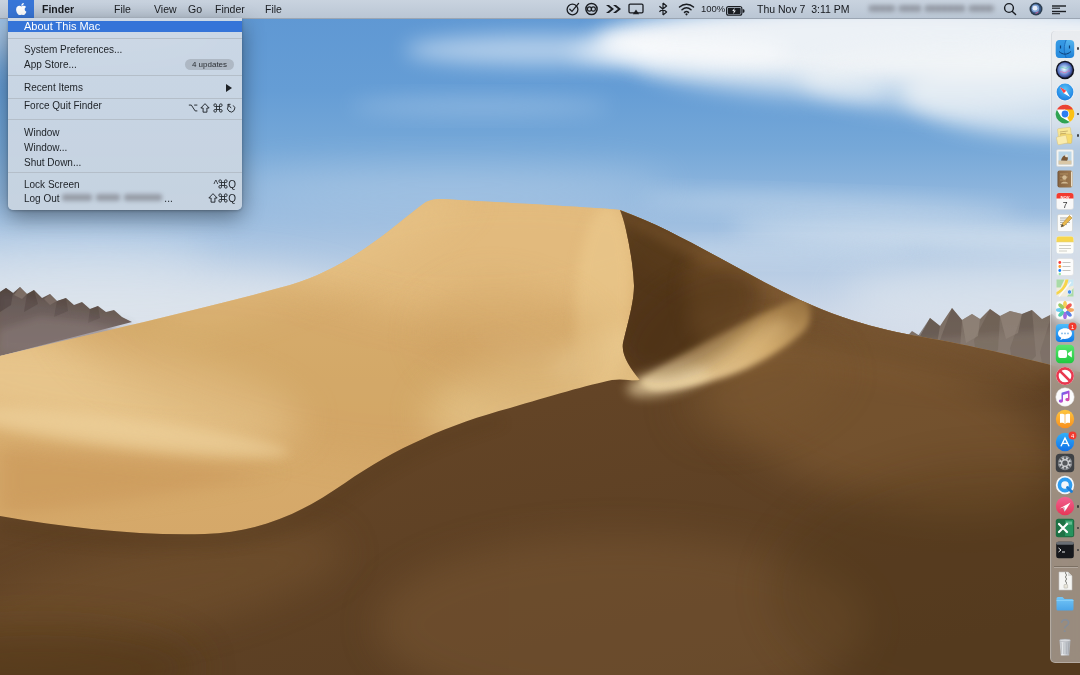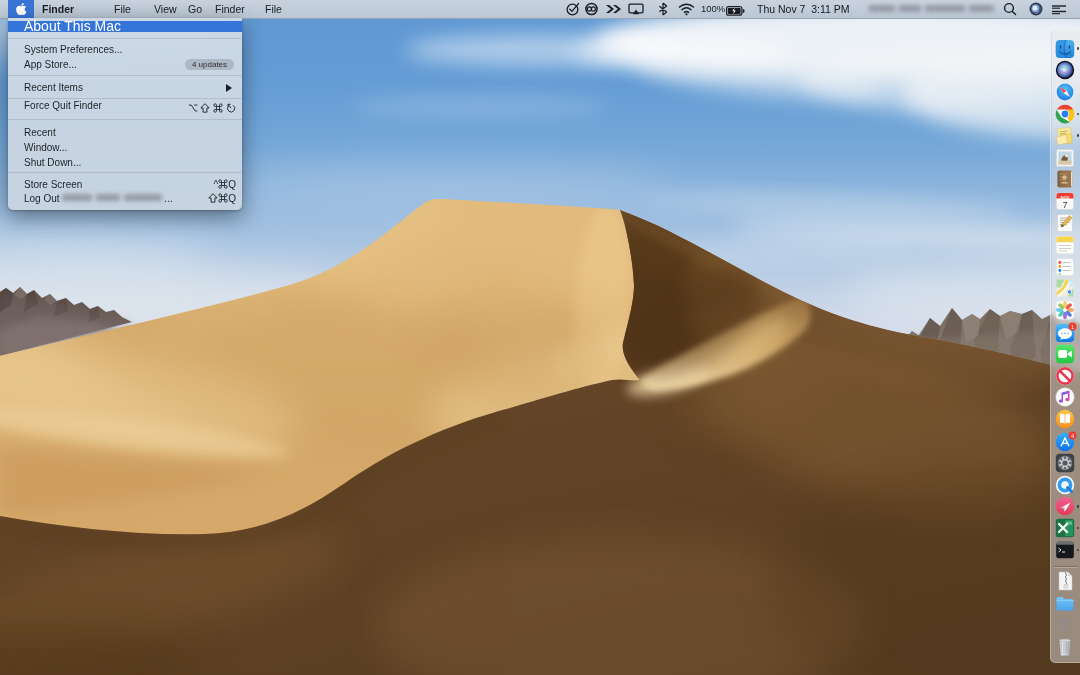--- a/index.html
+++ b/index.html
@@ -19,21 +19,21 @@
   #mbdate{position:absolute;top:0;height:18px;line-height:18px;font-size:10.5px;color:#15181d;left:757px;}
   #mbblur{position:absolute;left:869px;top:4px;width:125px;height:10px;filter:blur(2px);}
   #mbblur .bb{position:absolute;top:1px;height:7px;background:repeating-linear-gradient(90deg,#868c97 0 3px,#9ba1ab 3px 6px);border-radius:2px;opacity:0.9;}
   
   #dropdown{position:absolute;left:8px;top:18px;width:234px;height:192px;transform:translateZ(0);
     background:linear-gradient(rgba(206,217,230,0.97),rgba(199,211,224,0.97));
     border-radius:0 0 5px 5px;box-shadow:0 7px 22px rgba(0,0,0,0.42),0 1px 3px rgba(0,0,0,0.25);
     z-index:40;font-size:10px;color:#1d2126;}
   .ddrow{position:absolute;left:16px;height:14px;line-height:14px;white-space:nowrap;}
   .ddhl{position:absolute;left:0;top:3.2px;width:234px;height:10.8px;background:#3574d8;}
-  .ddhl span{position:absolute;left:16px;top:0;height:10.8px;line-height:11px;color:#fff;font-size:14px;}
+  .ddhl span{position:absolute;left:16px;top:0;height:10.8px;line-height:11px;color:#fff;font-size:11px;}
   .ddsep{position:absolute;left:0;width:234px;height:1px;background:#b4bec9;}
   .ddsc{position:absolute;height:14px;line-height:14px;}
   .ddq{font-size:10px;color:#1d2126;}
   #ddbadge{position:absolute;left:177px;top:41px;width:49px;height:10.5px;border-radius:5.5px;
     background:#aeb8c4;text-align:center;line-height:11px;font-size:8px;color:#2a2e33;}
   #ddarrow{position:absolute;left:218px;top:66px;width:0;height:0;
     border-left:6px solid #1d2126;border-top:4px solid transparent;border-bottom:4px solid transparent;}
   .glyphsvg{vertical-align:-1px;}
   
   #dock{position:absolute;left:1050px;top:30px;width:30px;height:631px;transform:translateZ(0);
@@ -627,25 +627,25 @@
         </svg>
     <svg class="glyphsvg" width="10" height="10" viewBox="0 0 12 12">
           <path d="M4.2,4.2 H7.8 V7.8 H4.2 Z M4.2,4.2 V2.6 A1.6,1.6 0 1 0 2.6,4.2 H4.2 M7.8,4.2 V2.6 A1.6,1.6 0 1 1 9.4,4.2 H7.8 M7.8,7.8 V9.4 A1.6,1.6 0 1 0 9.4,7.8 H7.8 M4.2,7.8 V9.4 A1.6,1.6 0 1 1 2.6,7.8 H4.2" fill="none" stroke="#1d2126" stroke-width="1.05"></path>
         </svg>
     <svg class="glyphsvg" width="10" height="10" viewBox="0 0 12 12">
           <path d="M2.8,3.8 A4.3,4.3 0 1 0 8.6,2.9" fill="none" stroke="#1d2126" stroke-width="1.1"></path>
           <path d="M6.2,6.2 L2.4,1.6 M2.4,1.6 L2.4,4.4 M2.4,1.6 L5.4,1.6" fill="none" stroke="#1d2126" stroke-width="1.1"></path>
         </svg>
   </div>
   <div class="ddsep" style="top:101.3px;"></div>
-  <div class="ddrow" style="top:108.4px;">Recent</div>
+  <div class="ddrow" style="top:108.4px;">Window</div>
   <div class="ddrow" style="top:123.2px;">Window...</div>
   <div class="ddrow" style="top:137.6px;">Shut Down...</div>
   <div class="ddsep" style="top:153.9px;"></div>
-  <div class="ddrow" style="top:160.2px;">Store Screen</div>
+  <div class="ddrow" style="top:160.2px;">Lock Screen</div>
   <div class="ddsc" style="top:160.2px;right:6px;"><span class="ddq">^</span><svg class="glyphsvg" width="10" height="10" viewBox="0 0 12 12">
           <path d="M4.2,4.2 H7.8 V7.8 H4.2 Z M4.2,4.2 V2.6 A1.6,1.6 0 1 0 2.6,4.2 H4.2 M7.8,4.2 V2.6 A1.6,1.6 0 1 1 9.4,4.2 H7.8 M7.8,7.8 V9.4 A1.6,1.6 0 1 0 9.4,7.8 H7.8 M4.2,7.8 V9.4 A1.6,1.6 0 1 1 2.6,7.8 H4.2" fill="none" stroke="#1d2126" stroke-width="1.05"></path>
         </svg><span class="ddq">Q</span></div>
   <div class="ddrow" style="top:173.6px;">Log Out <span style="display:inline-block;position:relative;width:102px;height:9px;"><span style="position:absolute;left:0;top:1px;width:30px;height:7px;background:#969ca6;border-radius:2px;filter:blur(2px);"></span><span style="position:absolute;left:34px;top:1px;width:24px;height:7px;background:#969ca6;border-radius:2px;filter:blur(2px);"></span><span style="position:absolute;left:62px;top:1px;width:38px;height:7px;background:#969ca6;border-radius:2px;filter:blur(2px);"></span></span>...</div>
   <div class="ddsc" style="top:173.6px;right:6px;"><svg class="glyphsvg" width="10" height="10" viewBox="0 0 12 12">
           <path d="M6,0.8 L11,6 H8.3 V11 H3.7 V6 H1 Z" fill="none" stroke="#1d2126" stroke-width="1.1" stroke-linejoin="round"></path>
         </svg><svg class="glyphsvg" width="10" height="10" viewBox="0 0 12 12">
           <path d="M4.2,4.2 H7.8 V7.8 H4.2 Z M4.2,4.2 V2.6 A1.6,1.6 0 1 0 2.6,4.2 H4.2 M7.8,4.2 V2.6 A1.6,1.6 0 1 1 9.4,4.2 H7.8 M7.8,7.8 V9.4 A1.6,1.6 0 1 0 9.4,7.8 H7.8 M4.2,7.8 V9.4 A1.6,1.6 0 1 1 2.6,7.8 H4.2" fill="none" stroke="#1d2126" stroke-width="1.05"></path>
         </svg><span class="ddq">Q</span></div>
 </div>

